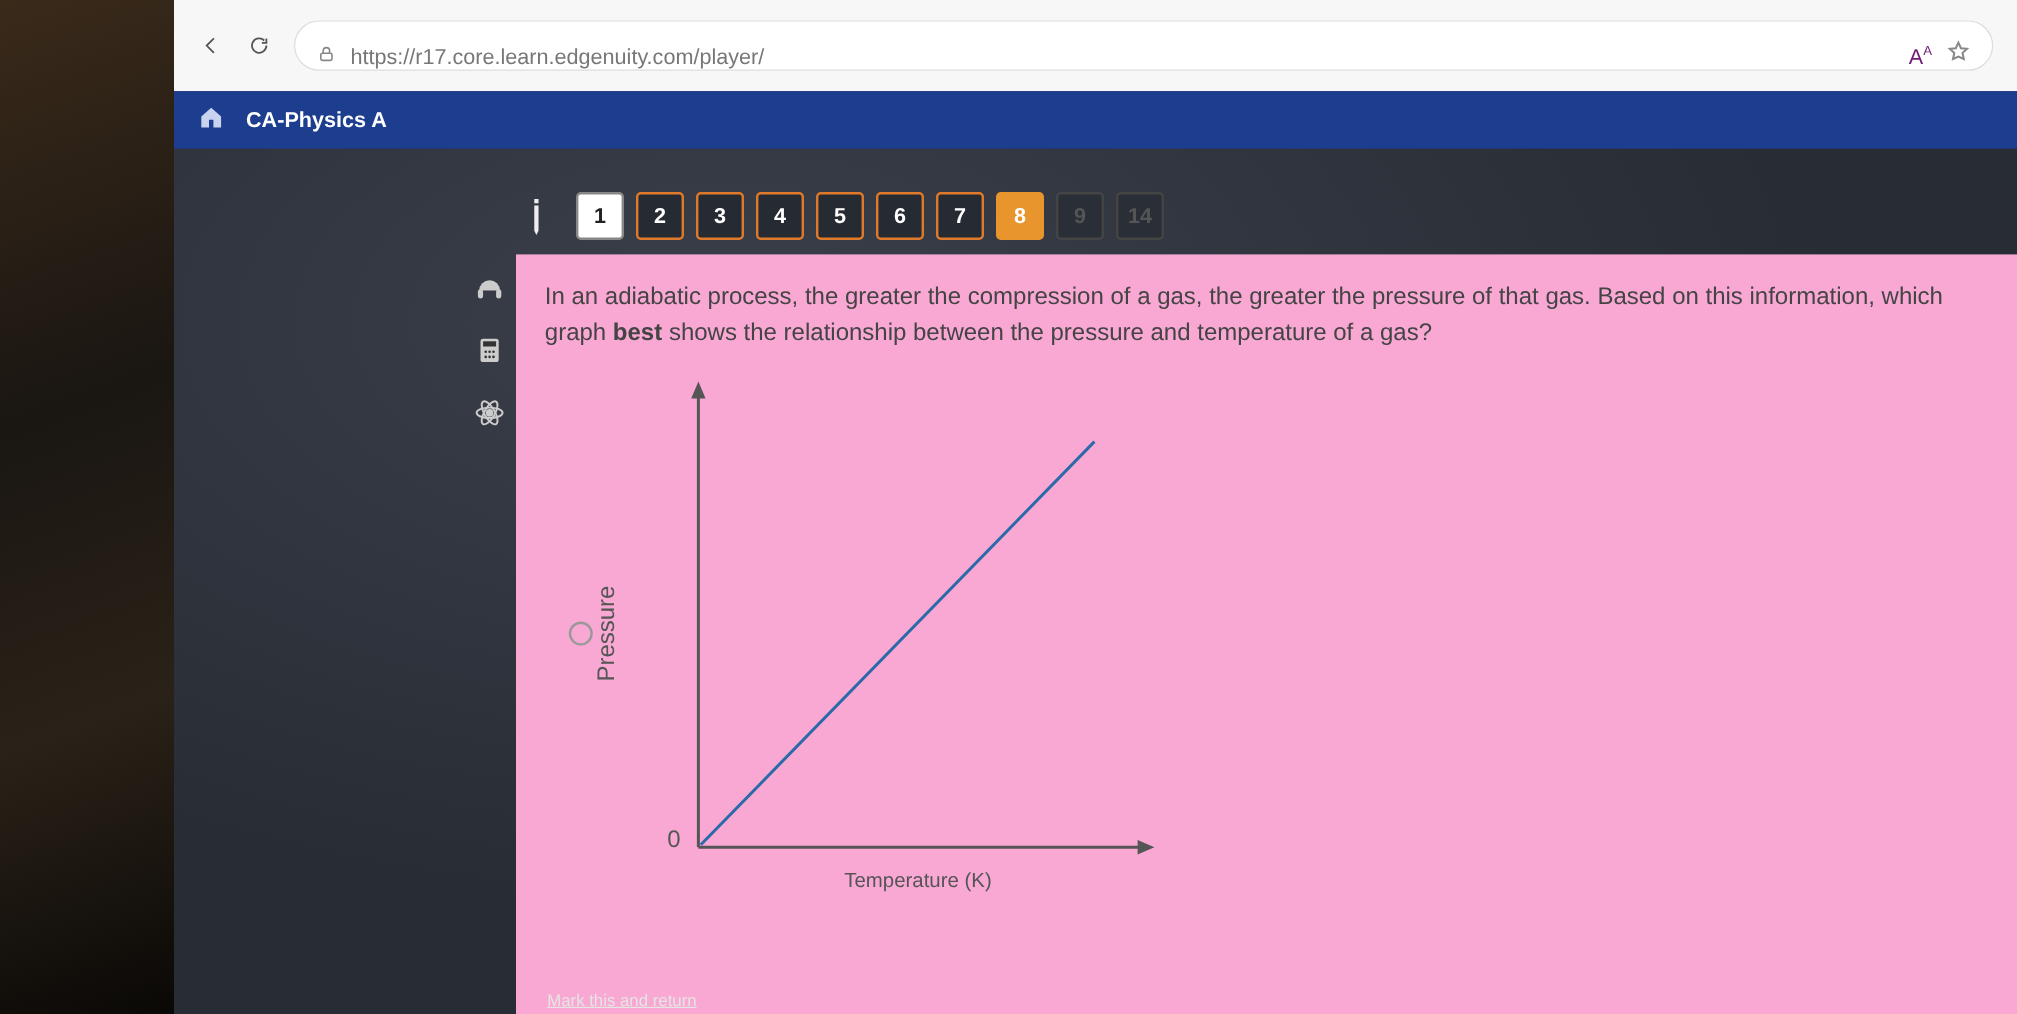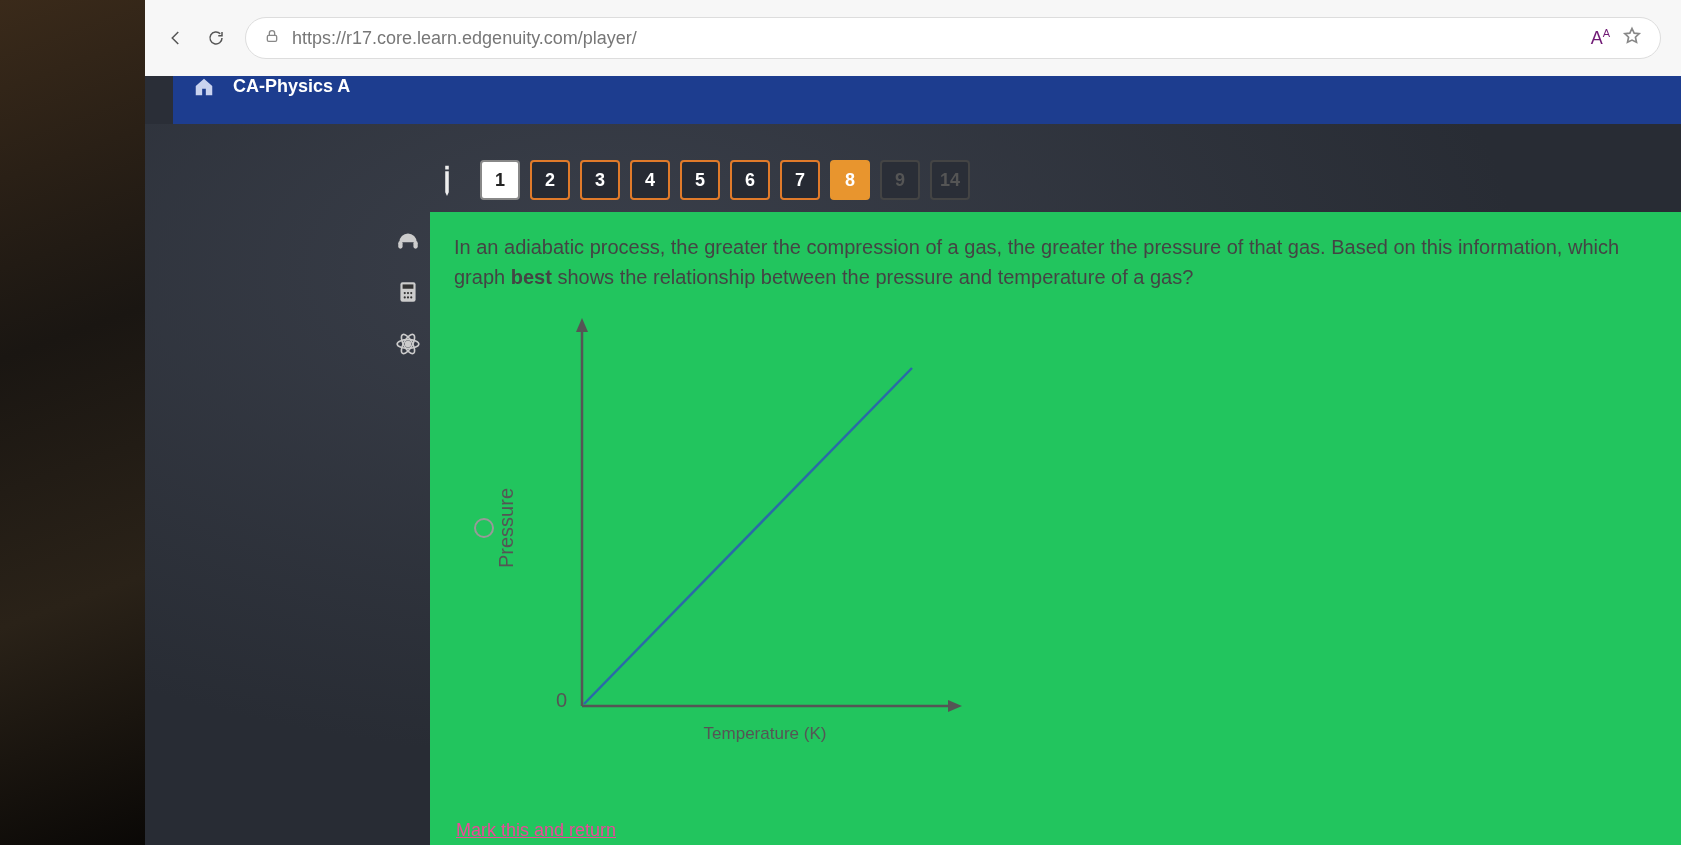--- a/index.html
+++ b/index.html
@@ -46,46 +46,46 @@
 
 .nav-btn svg { width: 18px; height: 18px; }
 
 .address-bar {
   flex: 1;
   height: 42px;
   border-radius: 21px;
   background: #fff;
   border: 1px solid #ddd;
   display: flex;
-  align-items: center;
+  align-items: flex-end;
   padding: 0 18px;
   gap: 12px;
   color: #555;
   font-size: 18px;
 }
 
 .address-bar .lock svg { width: 16px; height: 16px; }
 .address-bar .url-text { flex: 1; color: #777; }
 .address-bar .zoom-ico { color: #701a75; font-size: 18px; }
 .address-bar .star svg { width: 20px; height: 20px; color: #888; }
 
 .course-header {
   position: absolute;
   left: 145px;
   top: 76px;
   right: 0;
   height: 48px;
   background: #1d3d8f;
   display: flex;
+  align-items: center;
   padding: 0 20px;
   gap: 18px;
   color: #fff;
   font-weight: bold;
   font-size: 18px;
-  margin-left: 28px;
 }
 
 .course-header .home-ic svg { width: 22px; height: 22px; fill: #c9d3ef; }
 
 .dark-zone {
   position: absolute;
   left: 145px;
   top: 124px;
   right: 0;
   bottom: 0;
@@ -149,21 +149,21 @@
   cursor: pointer;
 }
 .tool-col .tool svg { width: 26px; height: 26px; fill: #ccc; }
 
 .content-panel {
   position: absolute;
   left: 430px;
   top: 212px;
   right: 0;
   bottom: 0;
-  background: #22c55e;
+  background: #f9a8d4;
   padding: 20px 24px 0 24px;
 }
 
 .question-text {
   font-size: 20px;
   color: #444;
   line-height: 1.5;
   margin-bottom: 16px;
 }
 .question-text b { font-weight: bold; }
@@ -212,23 +212,23 @@
   left: 44px;
   bottom: 36px;
   font-size: 20px;
   color: #555;
 }
 
 .mark-return {
   position: absolute;
   left: 456px;
   bottom: 4px;
-  color: #ec4899;
+  color: #e5e5e5;
   text-decoration: underline;
-  font-size: 18px;
+  font-size: 14px;
   cursor: pointer;
 }
 </style>
 </head>
 <body>
 
 <div class="left-photo"></div>
 
 <div class="browser-chrome">
   <div class="nav-btn">

